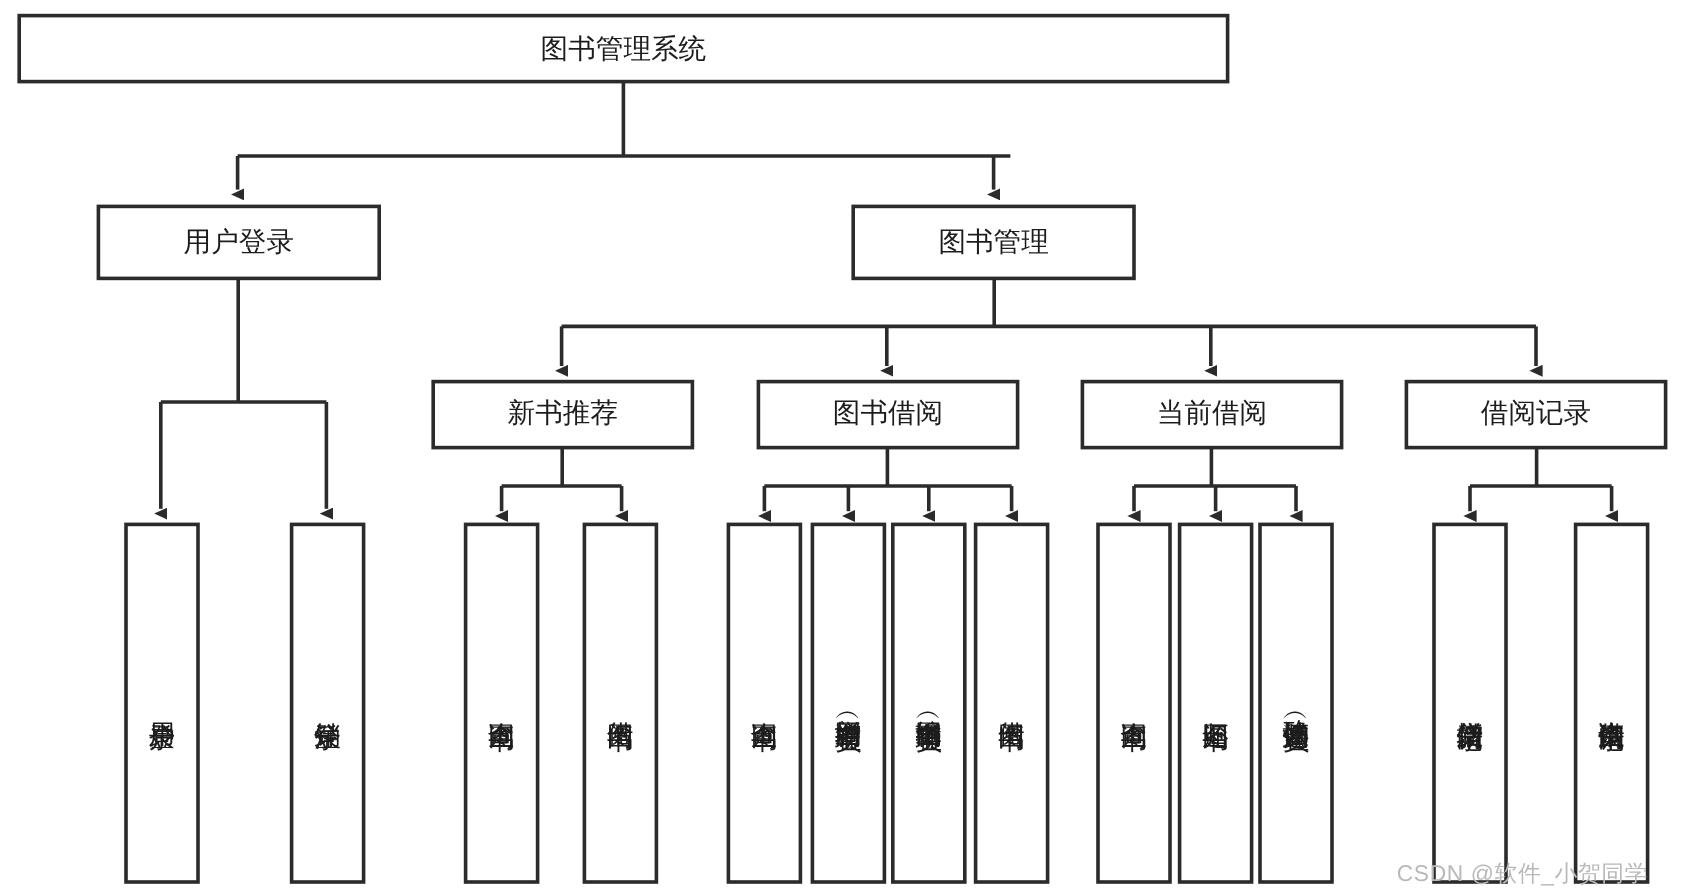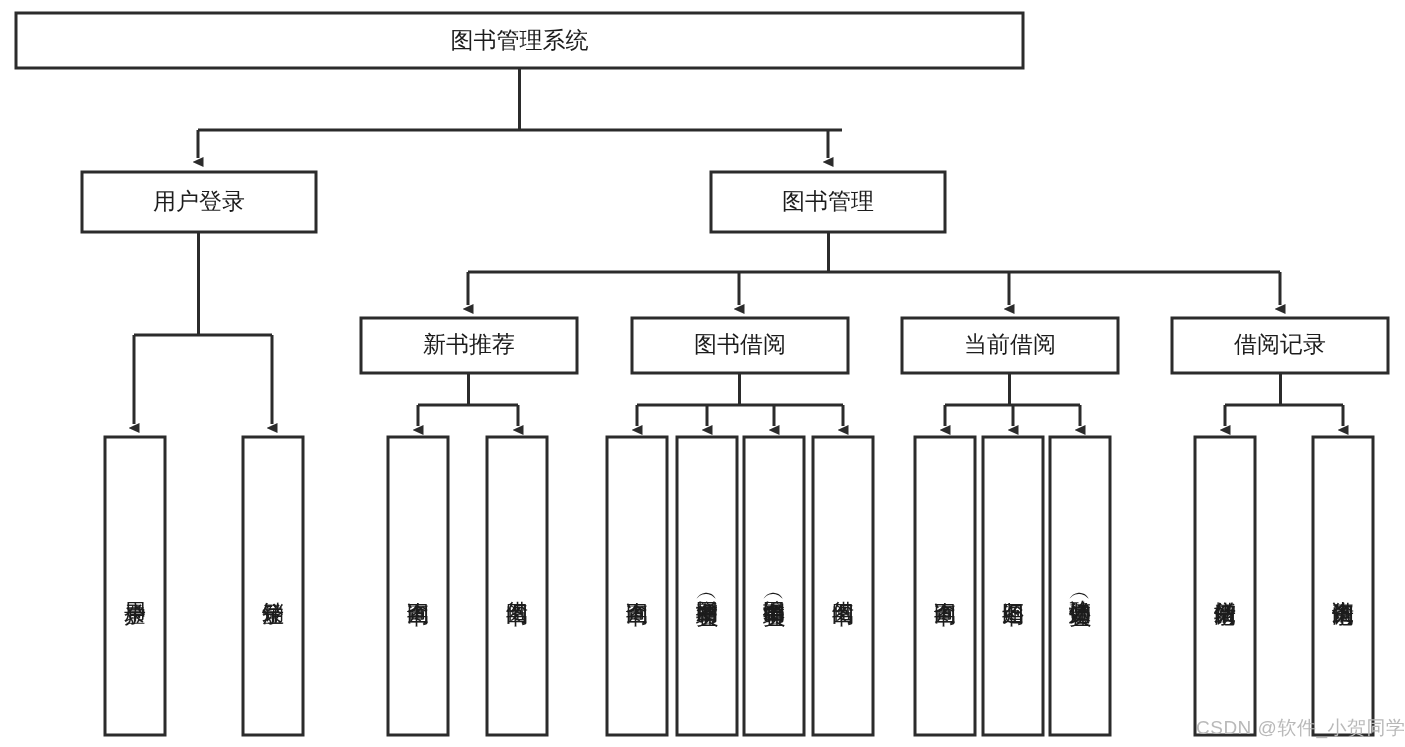--- a/index.html
+++ b/index.html
@@ -191,15 +191,15 @@
   <div class="vlabel" style="left:607px; top:437px; width:60px; height:298px;">查询图书</div>
   <div class="vlabel" style="left:677px; top:437px; width:60px; height:298px;">新增图书（管理员）</div>
   <div class="vlabel" style="left:744px; top:437px; width:60px; height:298px;">编辑图书（管理员）</div>
   <div class="vlabel" style="left:813px; top:437px; width:60px; height:298px;">借阅图书</div>
   <div class="vlabel" style="left:915px; top:437px; width:60px; height:298px;">查询图书</div>
   <div class="vlabel" style="left:983px; top:437px; width:60px; height:298px;">归还图书</div>
   <div class="vlabel" style="left:1050px; top:437px; width:60px; height:298px;">确认归还（管理员）</div>
   <div class="vlabel" style="left:1195px; top:437px; width:60px; height:298px;">新增借阅记录</div>
   <div class="vlabel" style="left:1313px; top:437px; width:60px; height:298px;">查询借阅记录</div>
 
-  <div class="watermark" style="left:1196px; top:715px;">CSDN @软件_小贺同学</div>
+  <div class="watermark" style="left:1164px; top:715px;">CSDN @软件_小贺同学</div>
 
 </div>
 
 </body></html>

